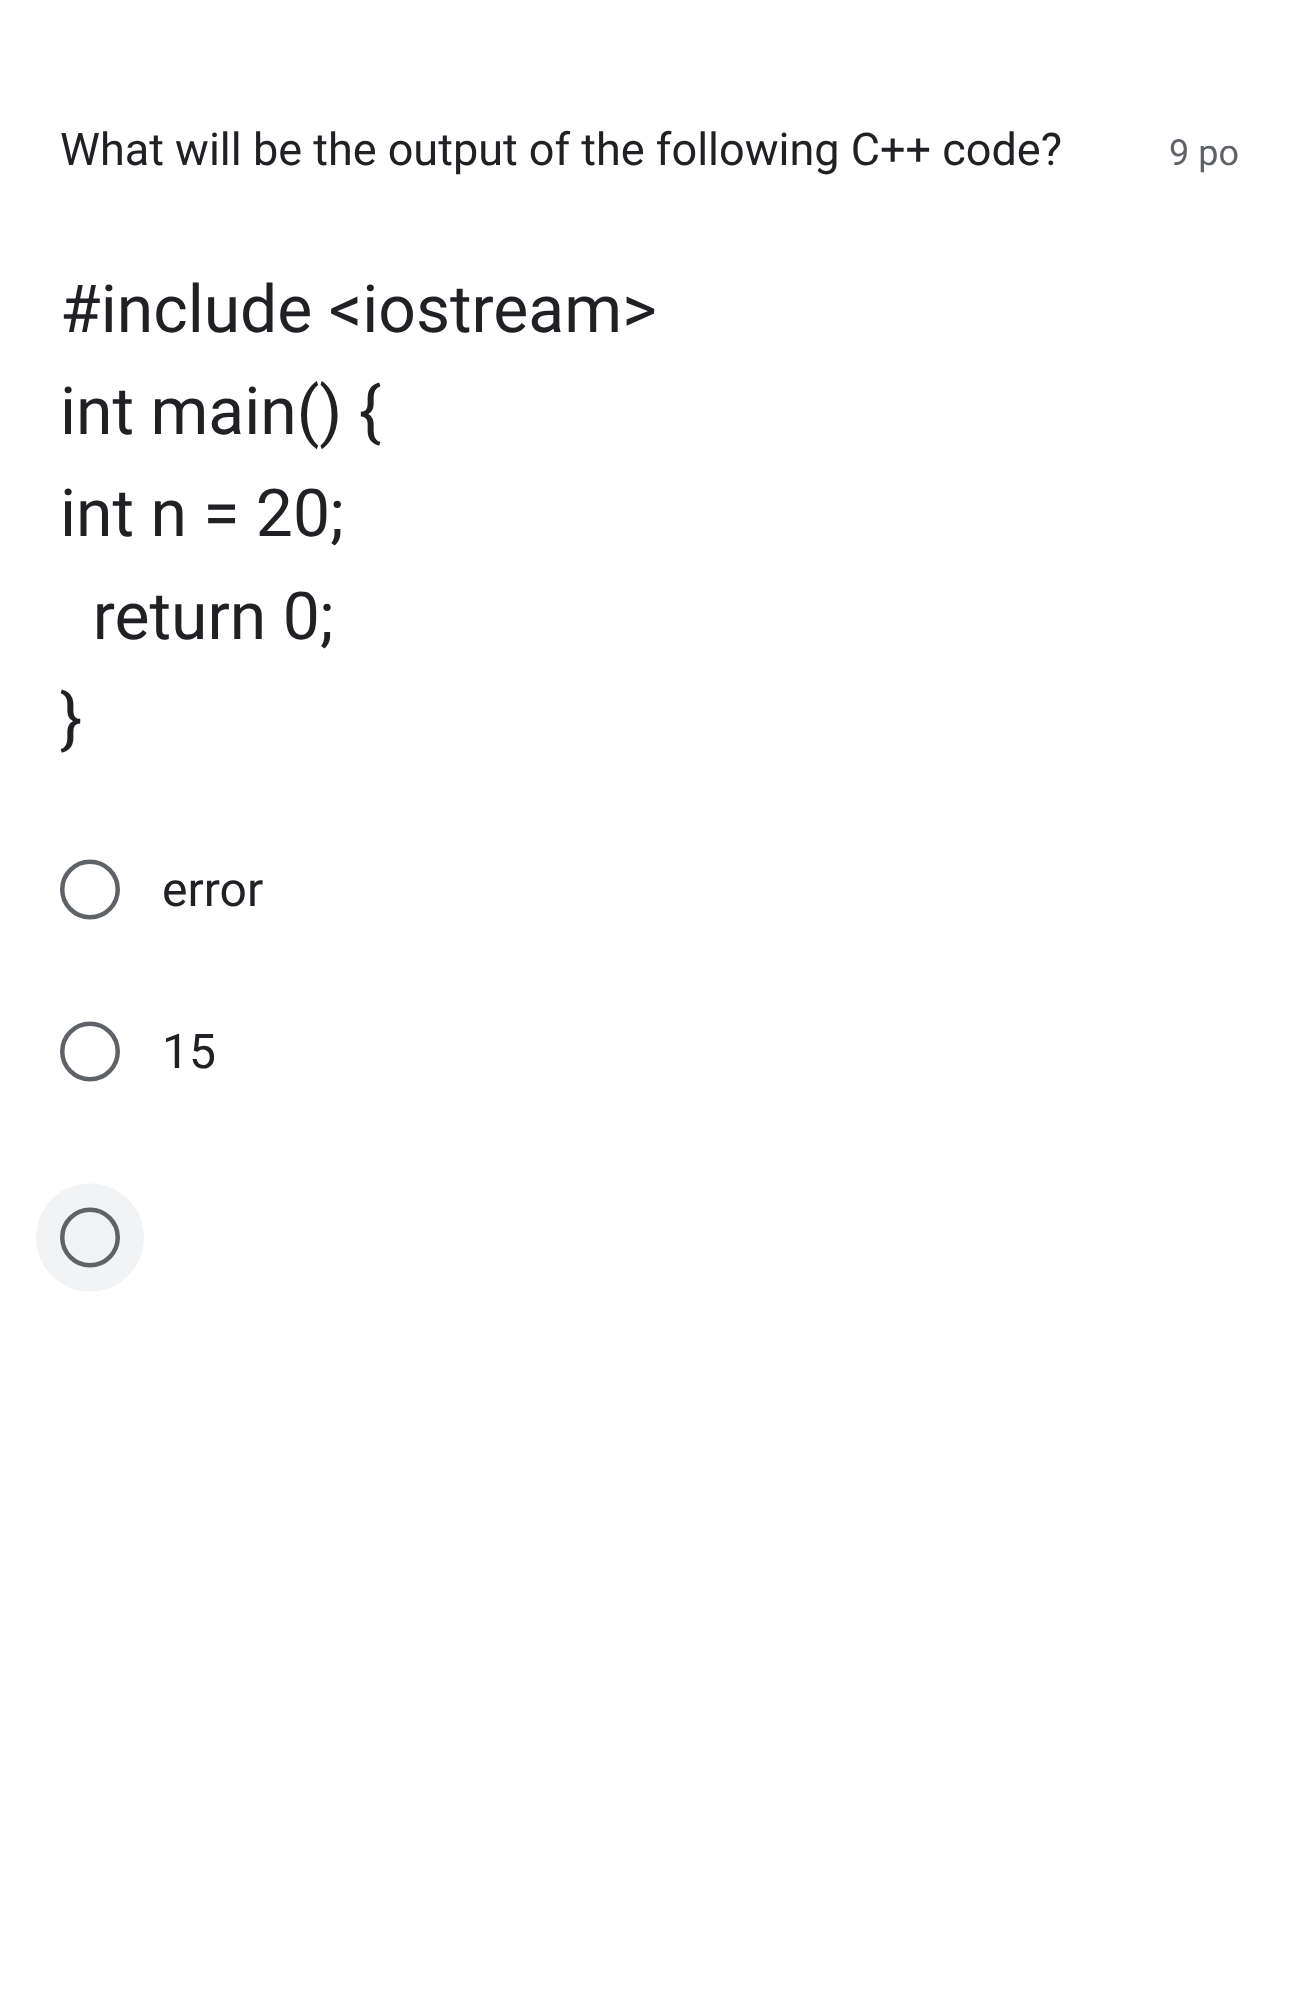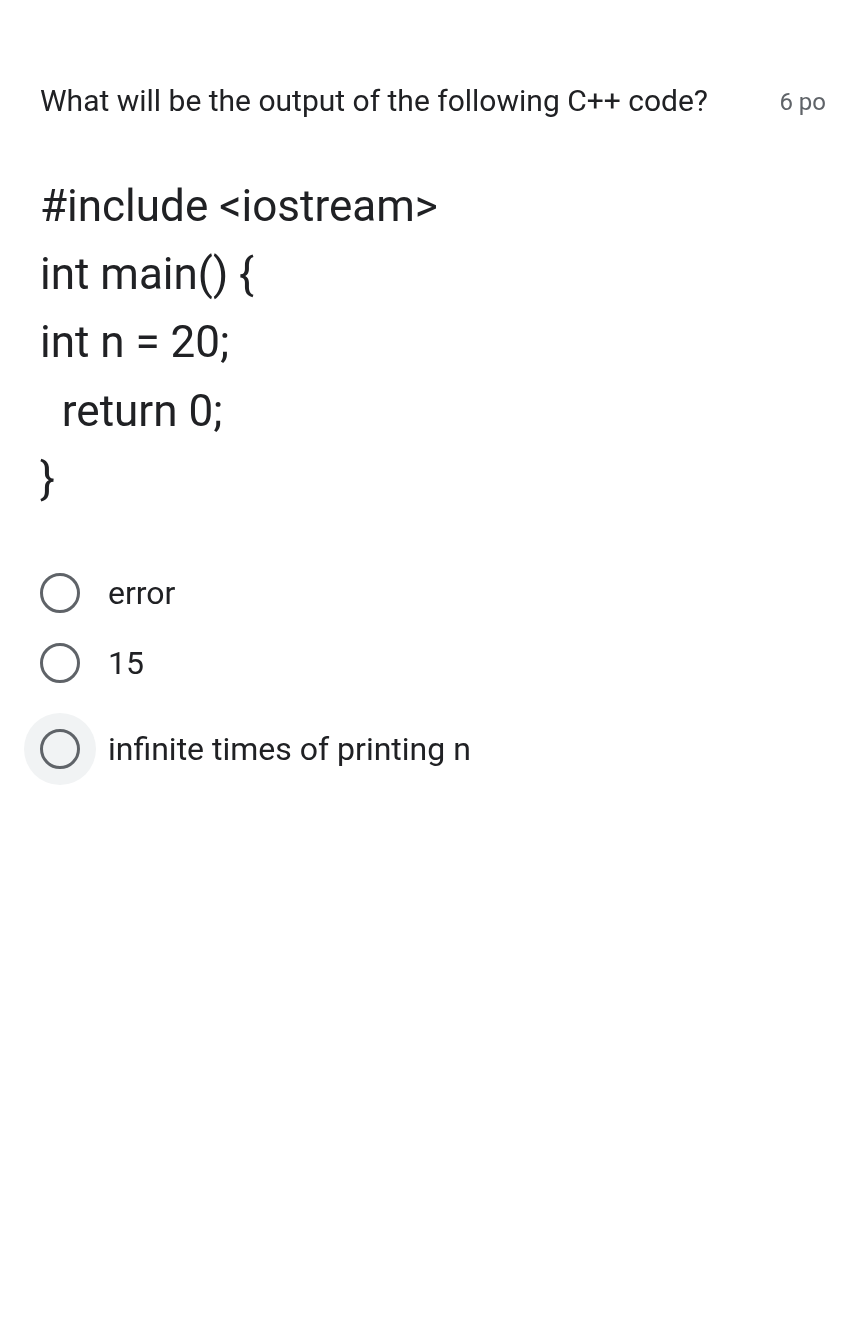--- a/index.html
+++ b/index.html
@@ -42,21 +42,21 @@
     line-height: 1.55;
     color: #202124;
     margin-bottom: 60px;
   }
   .code-line {
     white-space: pre;
   }
   .options {
     display: flex;
     flex-direction: column;
-    gap: 30px;
+    gap: 68px;
   }
   .option {
     display: flex;
     align-items: center;
     gap: 28px;
     cursor: pointer;
   }
   .radio {
     width: 40px;
     height: 40px;
@@ -87,21 +87,21 @@
     font-size: 32px;
     color: #202124;
     font-weight: 400;
   }
 </style>
 </head>
 <body>
 
 <div class="question-header">
   <div class="question-title">What will be the output of the following C++ code?</div>
-  <div class="points">6 po</div>
+  <div class="points">9 po</div>
 </div>
 
 <div class="code-block">
   <div class="code-line">#include &lt;iostream&gt;</div>
   <div class="code-line">int main() {</div>
   <div class="code-line">int n = 20;</div>
   <div class="code-line">  return 0;</div>
   <div class="code-line">}</div>
 </div>
 
@@ -115,15 +115,14 @@
   <div class="option">
     <div class="radio-wrapper">
       <div class="radio"></div>
     </div>
     <div class="option-label">15</div>
   </div>
   <div class="option highlighted">
     <div class="radio-wrapper">
       <div class="radio"></div>
     </div>
-    <div class="option-label">infinite times of printing n</div>
   </div>
 </div>
 
 </body></html>

